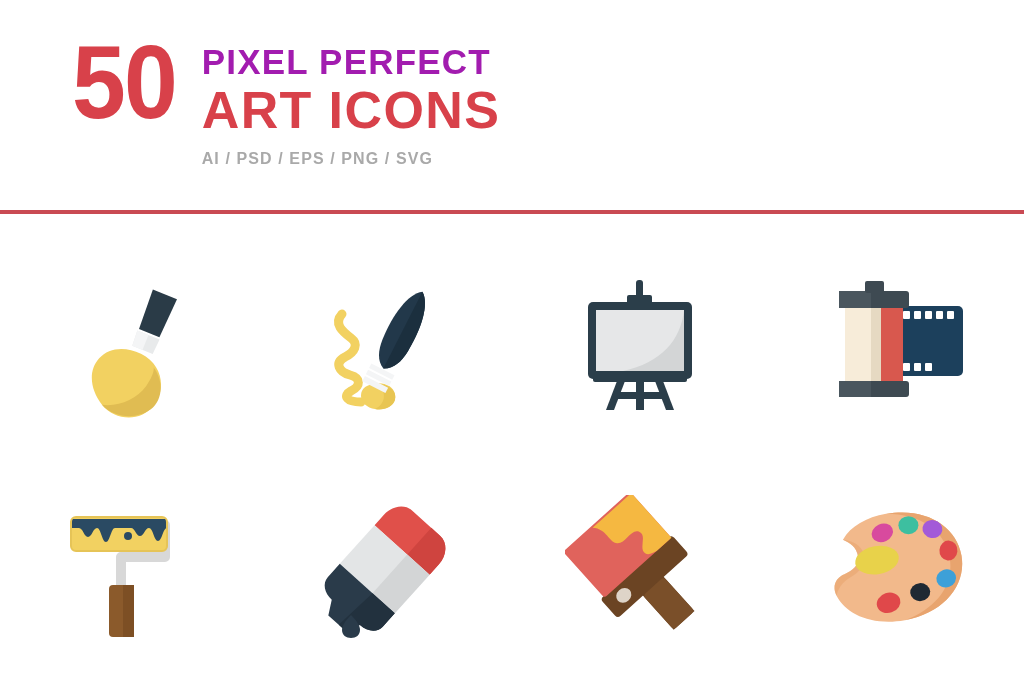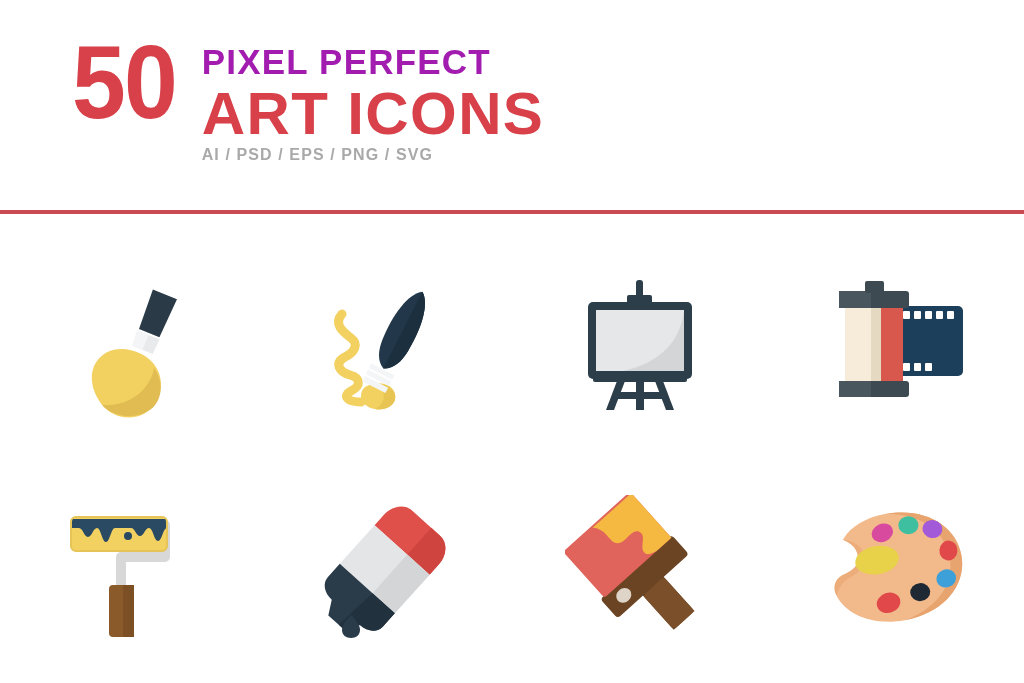--- a/index.html
+++ b/index.html
@@ -55,34 +55,34 @@
     font-weight: bold;
     font-size: 35px;
     letter-spacing: 1.2px;
     color: #a21caf;
     line-height: 1.02;
     white-space: nowrap;
   }
   .title-line2 {
     font-family: "Liberation Sans", sans-serif;
     font-weight: bold;
-    font-size: 60px;
+    font-size: 52px;
     letter-spacing: 1.4px;
     color: #d8414a;
     line-height: 1.08;
     margin-top: 2px;
     white-space: nowrap;
   }
   .subtitle {
     font-family: "Liberation Sans", sans-serif;
     font-weight: bold;
     font-size: 16px;
     letter-spacing: 1.1px;
     color: #a9a9a9;
-    margin-top: 0;
+    margin-top: 12px;
     white-space: nowrap;
   }
 
   .divider {
     position: absolute;
     left: 0;
     top: 210px;
     width: 1024px;
     height: 4px;
     background: #c94a53;

